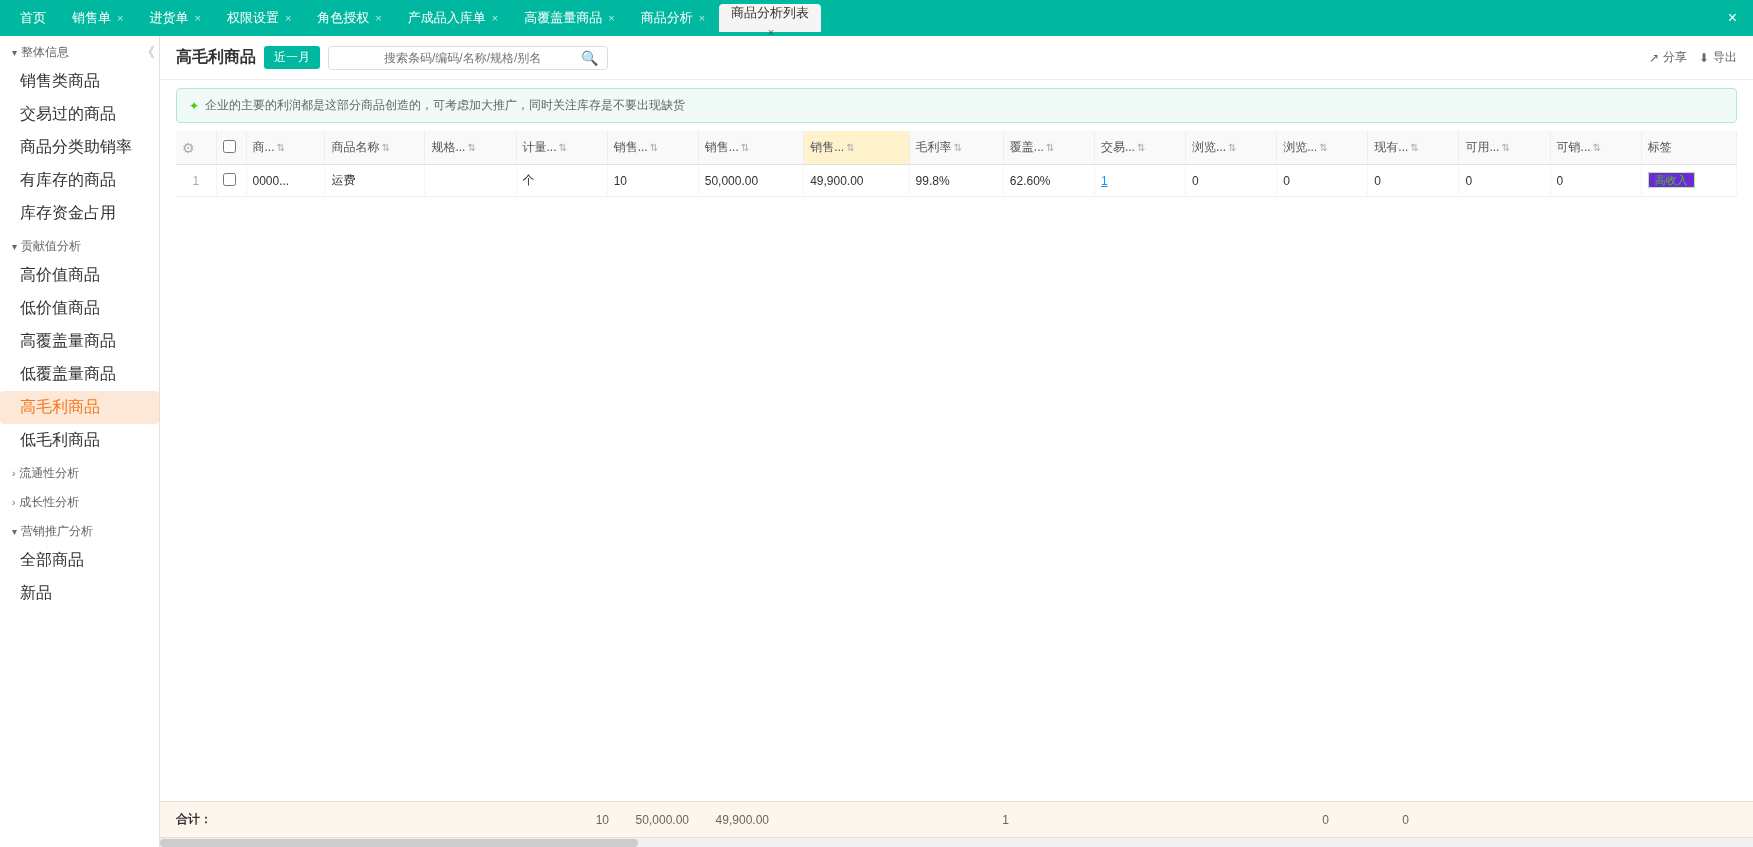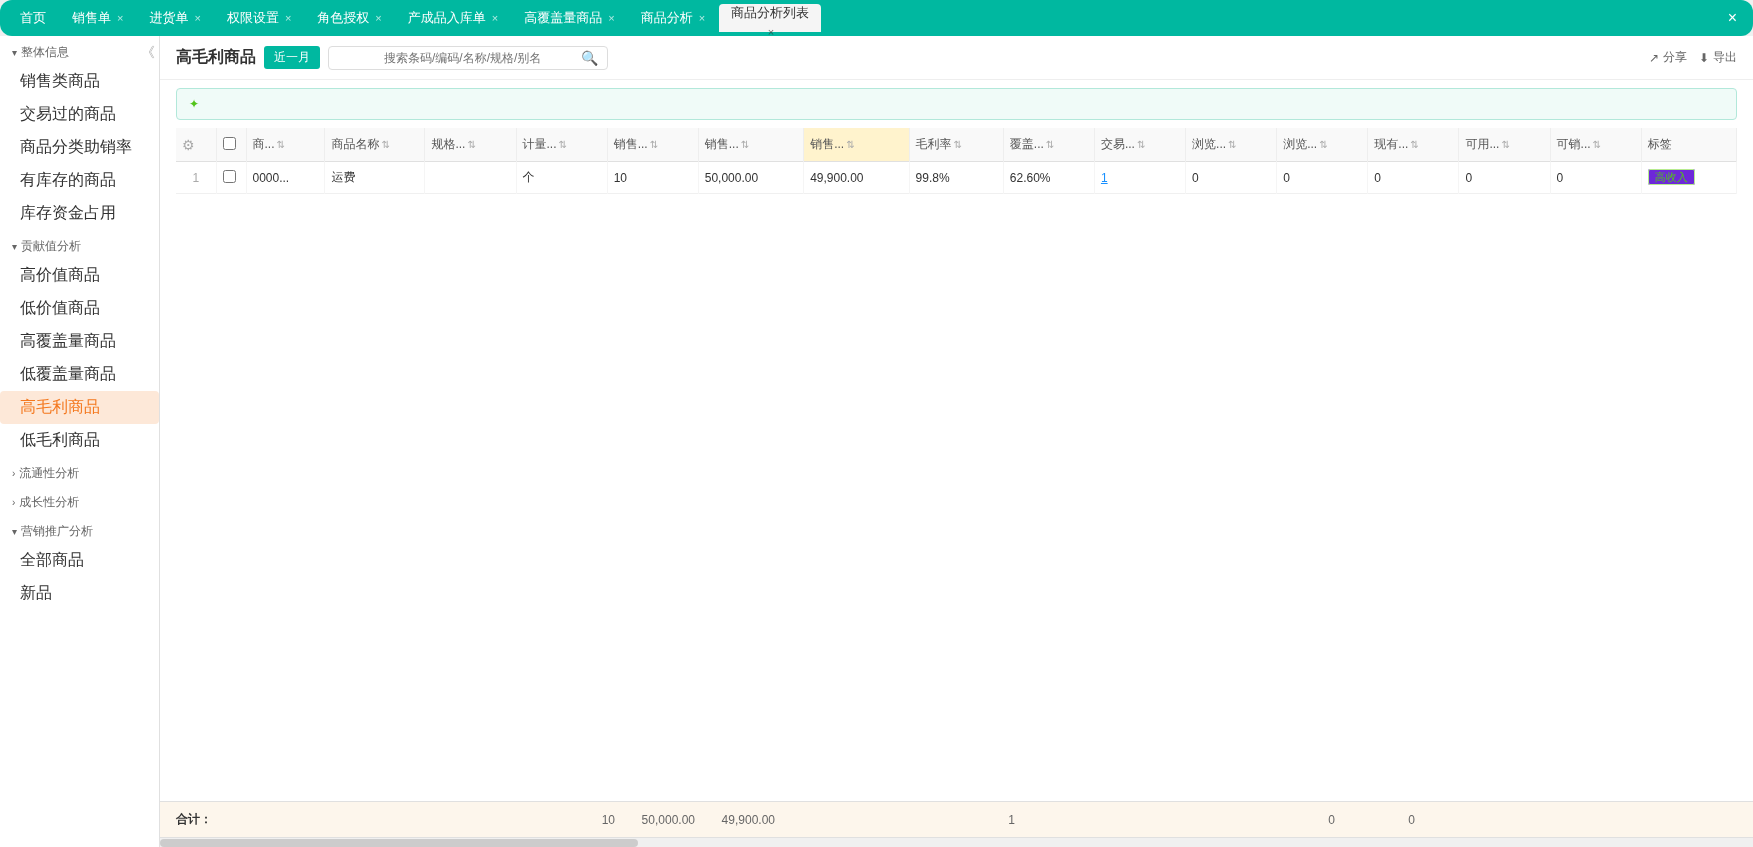--- a/index.html
+++ b/index.html
@@ -6,21 +6,20 @@
     body { font-family: 'Microsoft YaHei', Arial, sans-serif; font-size: 12px; background: #f0f0f0; overflow: hidden; }
 
     
     .top-nav {
       display: flex;
       align-items: center;
       background: #00b8a0;
       height: 36px;
       padding: 0 8px;
       gap: 2px;
-      border-radius: 12px;
     }
     .nav-tab {
       display: flex;
       align-items: center;
       padding: 0 12px;
       height: 28px;
       border-radius: 4px 4px 0 0;
       color: white;
       cursor: pointer;
       font-size: 13px;
@@ -226,21 +225,21 @@
       background: #fdf6ec;
       border-top: 1px solid #e0e0e0;
       padding: 8px 16px;
       display: flex;
       align-items: center;
       gap: 8px;
       font-size: 12px;
       color: #666;
       min-height: 36px;
     }
-    .footer-label { color: #333; font-weight: bold; margin-right: 11px; }
+    .footer-label { color: #333; font-weight: bold; margin-right: 5px; }
     .footer-cell {
       min-width: 80px;
       text-align: right;
       padding: 0 6px;
     }
 
     
     .scroll-bar-container {
       height: 10px;
       background: #f0f0f0;
@@ -399,20 +398,21 @@
         </div>
         <div class="action-btn">
           <span>⬇</span>
           <span>导出</span>
         </div>
       </div>
     </div>
 
     <div class="info-banner">
       <span style="color:#52c41a;">✦</span>
+      <span>企业的主要的利润都是这部分商品创造的，可考虑加大推广，同时关注库存是不要出现缺货</span>
     </div>
 
     <div class="table-container">
       <table>
         <thead>
           <tr>
             <th style="width:40px;">
               <span class="settings-cell">⚙</span>
             </th>
             <th style="width:30px;">

